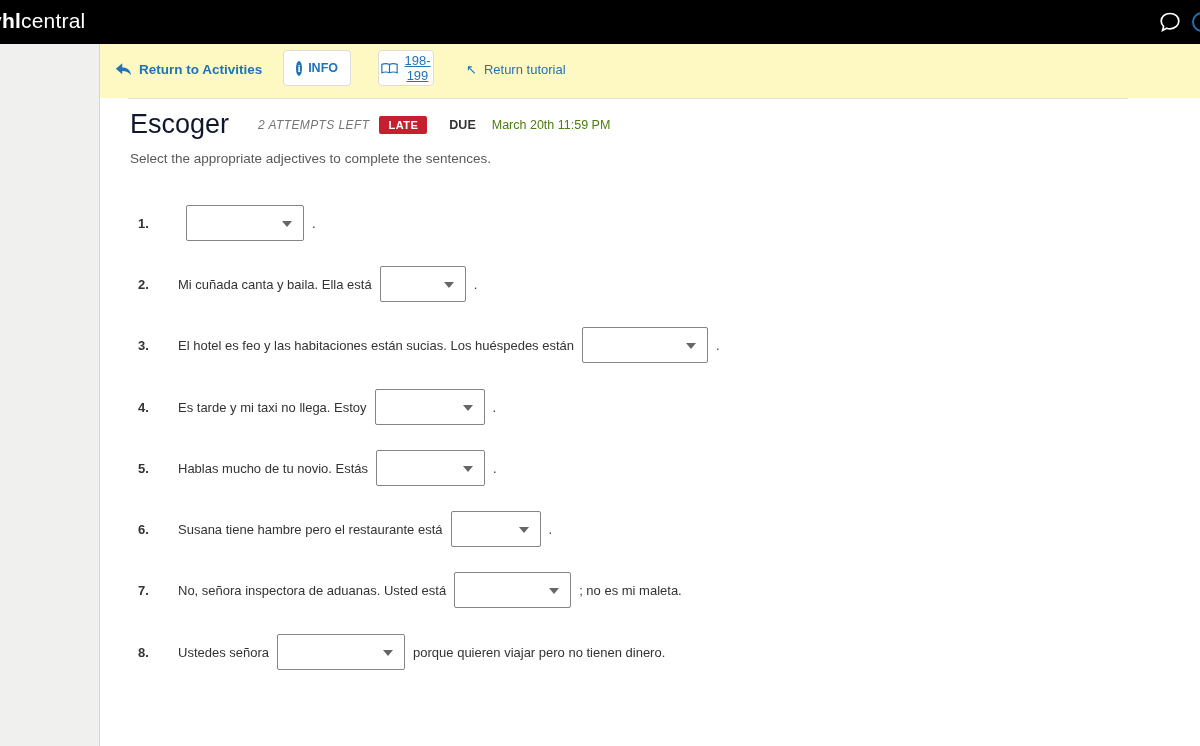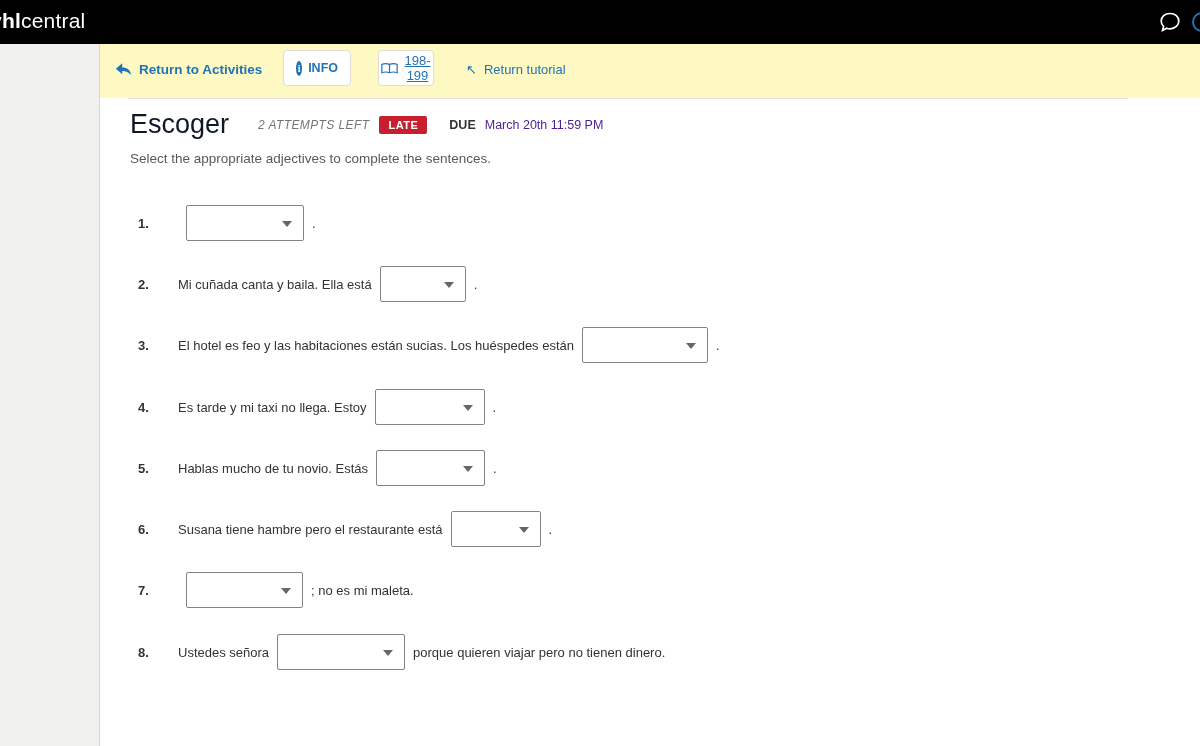--- a/index.html
+++ b/index.html
@@ -31,21 +31,21 @@
   .nw-arrow { font-size:13px; font-weight:400; }
 
   .divider { position:absolute; left:128px; top:98px; width:1000px; height:1px; background:#e2e2e2; }
 
   
   .head-row { position:absolute; left:130px; top:109px; display:flex; align-items:center; }
   .title { font-size:27px; font-weight:normal; color:#0f172a; }
   .attempts { margin-left:29px; font-size:12px; color:#757575; letter-spacing:.4px;font-style:italic; }
   .late-badge { margin-left:10px; background:#c51f30; color:#fff; font-size:11px; font-weight:bold; letter-spacing:.5px; padding:3px 9px; border-radius:2px; }
   .due-label { margin-left:22px; font-size:12.5px; font-weight:bold; color:#333; }
-  .due-date { margin-left:9px; font-size:12.5px; color:#4c1d95; }
+  .due-date { margin-left:16px; font-size:12.5px; color:#4d7c0f; }
   .instructions { position:absolute; left:130px; top:151px; font-size:13.5px; color:#595959; }
 
   
   .q-row { position:absolute; left:138px; display:flex; align-items:center; height:36px; white-space:nowrap; }
   .q-num { width:40px; font-size:13px; font-weight:bold; color:#333; flex:0 0 40px; }
   .q-text { font-size:13px; color:#333; }
   .q-select { position:relative; display:inline-block; height:36px; border:1px solid #848484; border-radius:2px; background:#fff; margin:0 8px; cursor:pointer; }
   .q-caret { position:absolute; right:11px; top:15px; width:0; height:0; border-left:5px solid transparent; border-right:5px solid transparent; border-top:6px solid #666; }
   .q-after { font-size:13px; color:#333; }
 </style>
@@ -157,20 +157,21 @@
     <span class="q-num">6.</span>
     <span class="q-text">Susana tiene hambre pero el restaurante está</span>
     <span class="q-select" style="width:90px">
         <span class="q-caret"></span>
       </span>
     <span class="q-after">.</span>
   </div>
 
   <div class="q-row" style="top:572px">
     <span class="q-num">7.</span>
+    <span class="q-text">No, señora inspectora de aduanas. Usted está</span>
     <span class="q-select" style="width:117px">
         <span class="q-caret"></span>
       </span>
     <span class="q-after">; no es mi maleta.</span>
   </div>
 
   <div class="q-row" style="top:634px">
     <span class="q-num">8.</span>
     <span class="q-text">Ustedes señora</span>
     <span class="q-select" style="width:128px">

